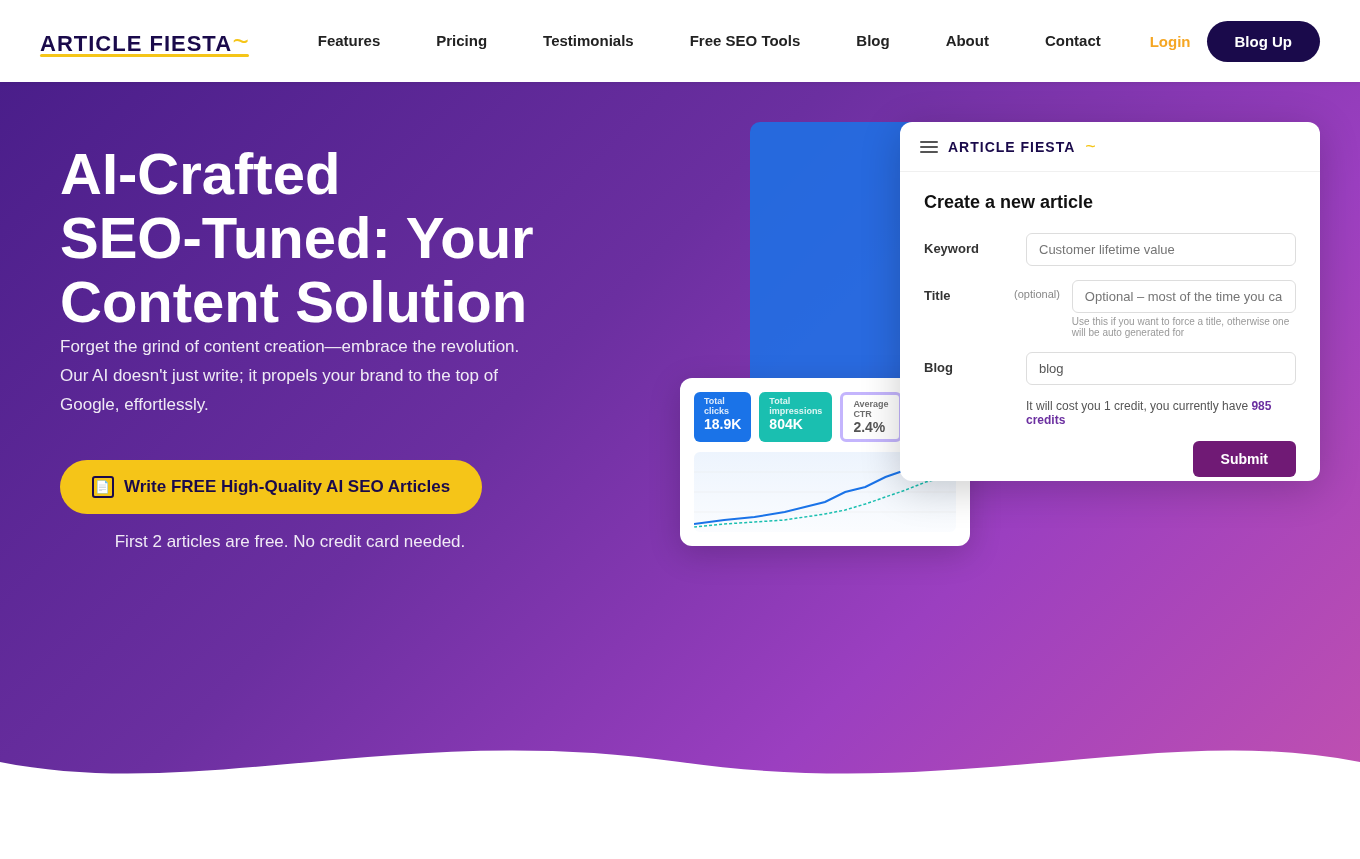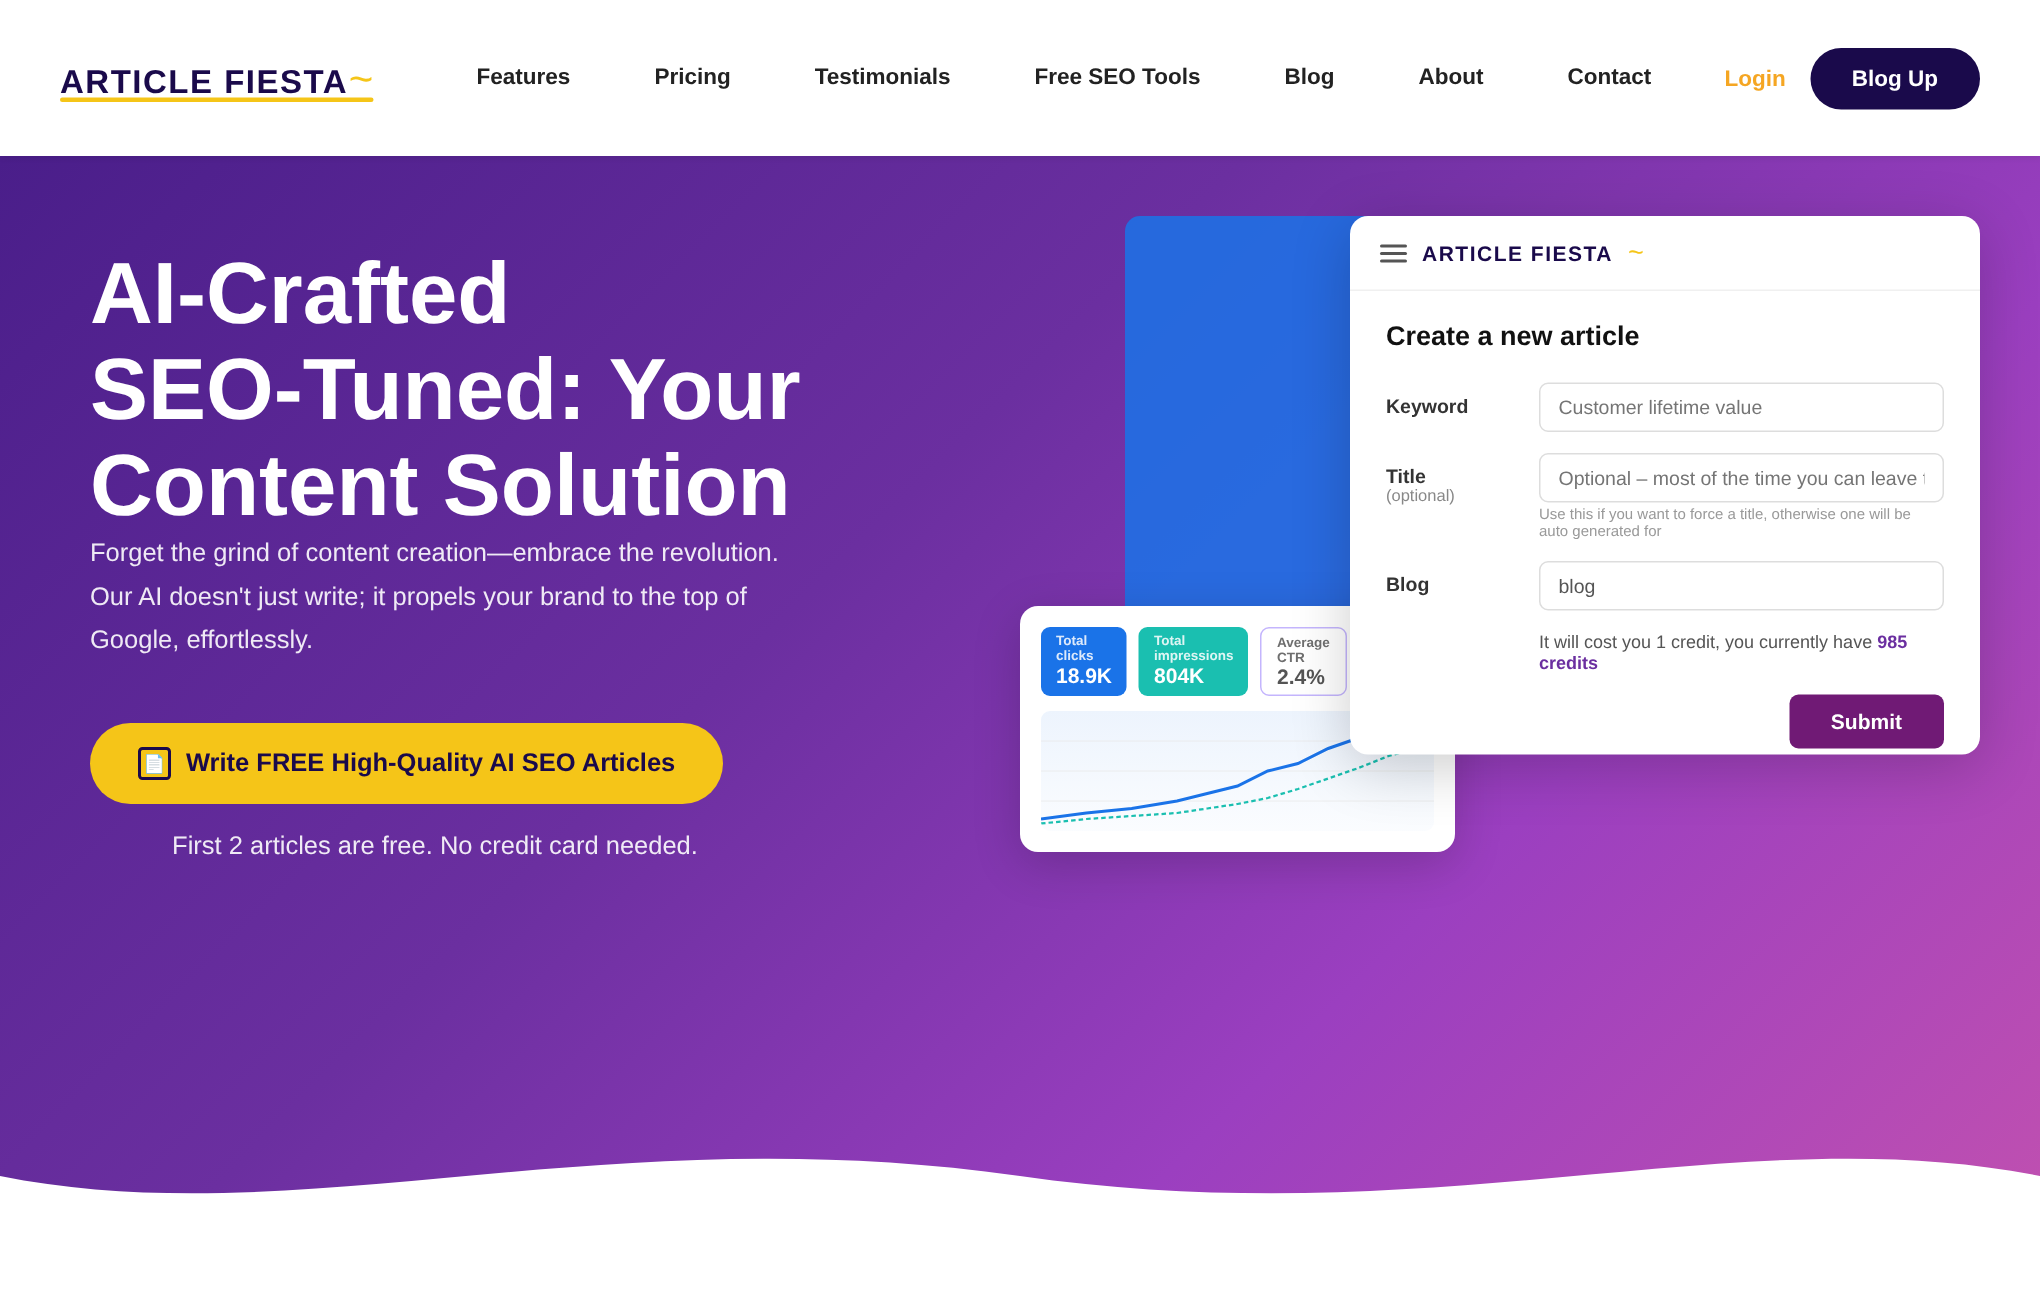--- a/index.html
+++ b/index.html
@@ -4,21 +4,21 @@
   <style>
     * { margin: 0; padding: 0; box-sizing: border-box; }
     body { font-family: -apple-system, BlinkMacSystemFont, 'Segoe UI', sans-serif; overflow-x: hidden; }
 
     
     .navbar {
       display: flex;
       align-items: center;
       justify-content: space-between;
       padding: 0 40px;
-      height: 104px;
+      height: 82px;
       background: #fff;
       box-shadow: 0 1px 4px rgba(0,0,0,0.08);
       position: relative;
       z-index: 10;
     }
     .logo-wrap {
       display: flex;
       align-items: center;
       gap: 4px;
     }
@@ -168,21 +168,21 @@
       padding: 4px 10px;
       border-radius: 6px;
       font-size: 11px;
       font-weight: 700;
       display: flex;
       flex-direction: column;
     }
     .stat-pill.blue { background: #1a73e8; color: #fff; }
     .stat-pill.teal { background: #1abfb0; color: #fff; }
     .stat-pill.outline {
-      border: 1px solid #c4b5fd;
+      border: 3px solid #c4b5fd;
       color: #555;
       background: #fff;
     }
     .stat-value { font-size: 14px; font-weight: 800; }
     .stat-label { font-size: 9px; opacity: 0.85; }
     .chart-area {
       height: 80px;
       background: linear-gradient(to bottom, rgba(26,115,232,0.08), rgba(26,115,232,0.02));
       border-radius: 6px;
       position: relative;
@@ -411,21 +411,21 @@
       </div>
       <div class="article-card-body">
         <div class="article-card-title">Create a new article</div>
 
         <div class="form-row">
           <span class="form-label">Keyword</span>
           <input class="form-input" type="text" value="" placeholder="Customer lifetime value" style="">
         </div>
 
         <div class="form-row">
-          <div style="min-width:90px; display:flex; flex-direction:column; padding-top:8px;">
+          <div style="min-width:90px; display:flex; padding-top:8px;">
             <span class="form-label" style="padding-top:0;">Title</span>
             <span style="font-size:11px; color:#888;">(optional)</span>
           </div>
           <div class="form-input-wrap">
             <input class="form-input" type="text" value="" placeholder="Optional – most of the time you can leave this blank" style="">
             <span class="form-hint">Use this if you want to force a title, otherwise one will be auto generated for</span>
           </div>
         </div>
 
         <div class="form-row">

